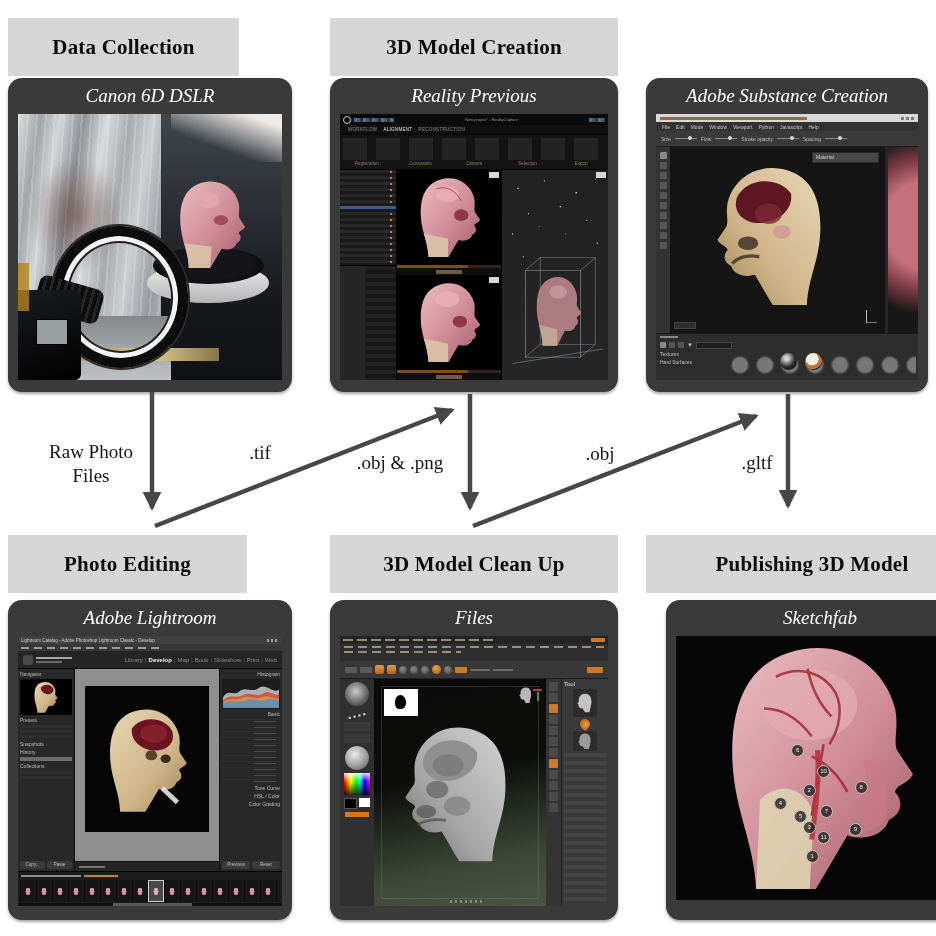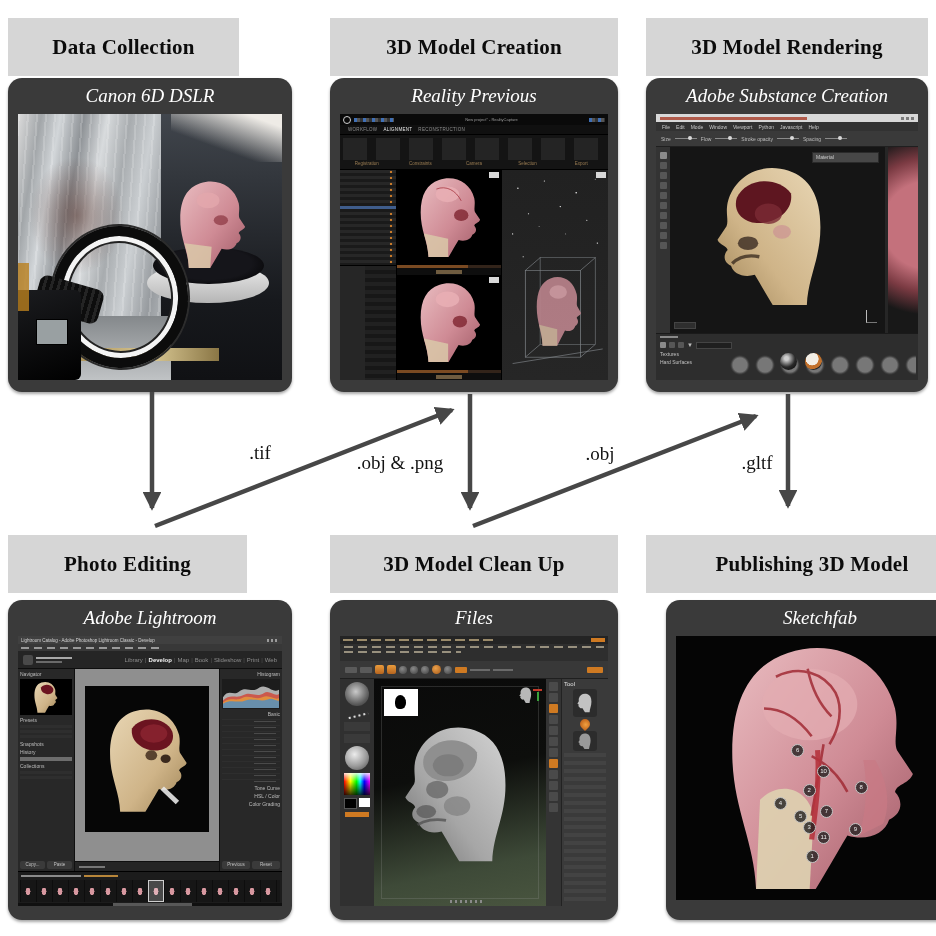--- a/index.html
+++ b/index.html
@@ -242,23 +242,20 @@
       </marker>
     </defs>
   </svg>
 
   <div class="stage-header" style="left:8px;top:18px;width:231px">
       <span>Data Collection</span>
     </div>
   <div class="stage-header" style="left:330px;top:18px;width:288px">
       <span>3D Model Creation</span>
     </div>
-  <div class="stage-header" style="left:646px;top:18px;width:282px">
-      <span>3D Model Rendering</span>
-    </div>
   <div class="stage-header" style="left:8px;top:535px;width:239px">
       <span>Photo Editing</span>
     </div>
   <div class="stage-header" style="left:330px;top:535px;width:288px">
       <span>3D Model Clean Up</span>
     </div>
   <div class="stage-header" style="left:646px;top:535px;width:332px">
       <span>Publishing 3D Model</span>
     </div>
 
@@ -706,18 +703,19 @@
 
   <svg class="arrows" viewBox="0 0 936 145">
     <g stroke="#474747" stroke-width="4.5" fill="none">
       <line x1="152" y1="0" x2="152" y2="116" marker-end="url(#ah)"></line>
       <line x1="155" y1="134" x2="452" y2="18" marker-end="url(#ah)"></line>
       <line x1="470" y1="2" x2="470" y2="116" marker-end="url(#ah)"></line>
       <line x1="473" y1="134" x2="756" y2="24" marker-end="url(#ah)"></line>
       <line x1="788" y1="2" x2="788" y2="114" marker-end="url(#ah)"></line>
     </g>
   </svg>
+  <div class="flow-label" style="left:30px;top:440px;width:122px">Raw Photo Files</div>
   <div class="flow-label" style="left:228px;top:441px;width:64px">.tif</div>
   <div class="flow-label" style="left:337px;top:451px;width:126px">.obj &amp; .png</div>
   <div class="flow-label" style="left:573px;top:442px;width:54px">.obj</div>
   <div class="flow-label" style="left:728px;top:451px;width:58px">.gltf</div>
 
 </div>
 
 </body></html>

